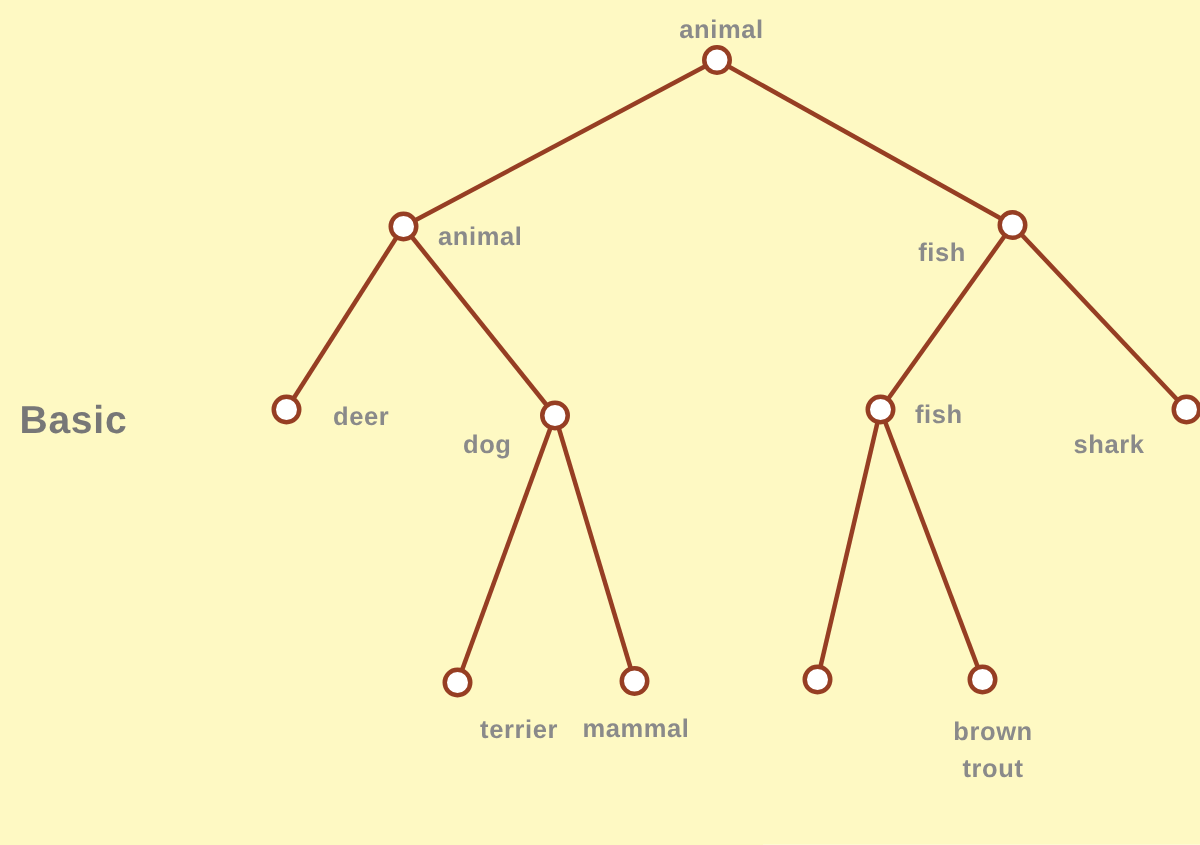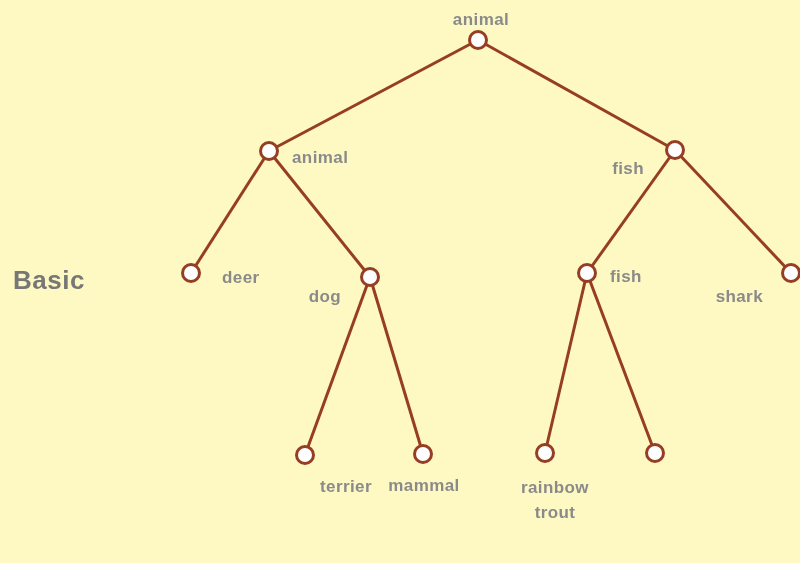--- a/index.html
+++ b/index.html
@@ -93,20 +93,20 @@
   <div class="node-label align-right" style="left:341px; top:277px;">dog</div>
 
   <div class="node-label align-left" style="left:610px; top:277px;">fish</div>
 
   <div class="node-label align-right" style="left:763px; top:277px;text-align:center;">shark</div>
 
   <div class="node-label align-center" style="left:306px; top:487px;margin-left:40px;">terrier</div>
 
   <div class="node-label align-center" style="left:424px; top:486px;">mammal</div>
 
-  <div class="node-label align-center two-line" style="left:555px; top:500px;">rainbow trout</div>
 
+  <div class="node-label align-center two-line" style="left:662px; top:500px;">brown trout</div>
 
 
   <div class="level-label" style="top:280px;">Basic</div>
 
 
 </div>
 
 </body></html>

